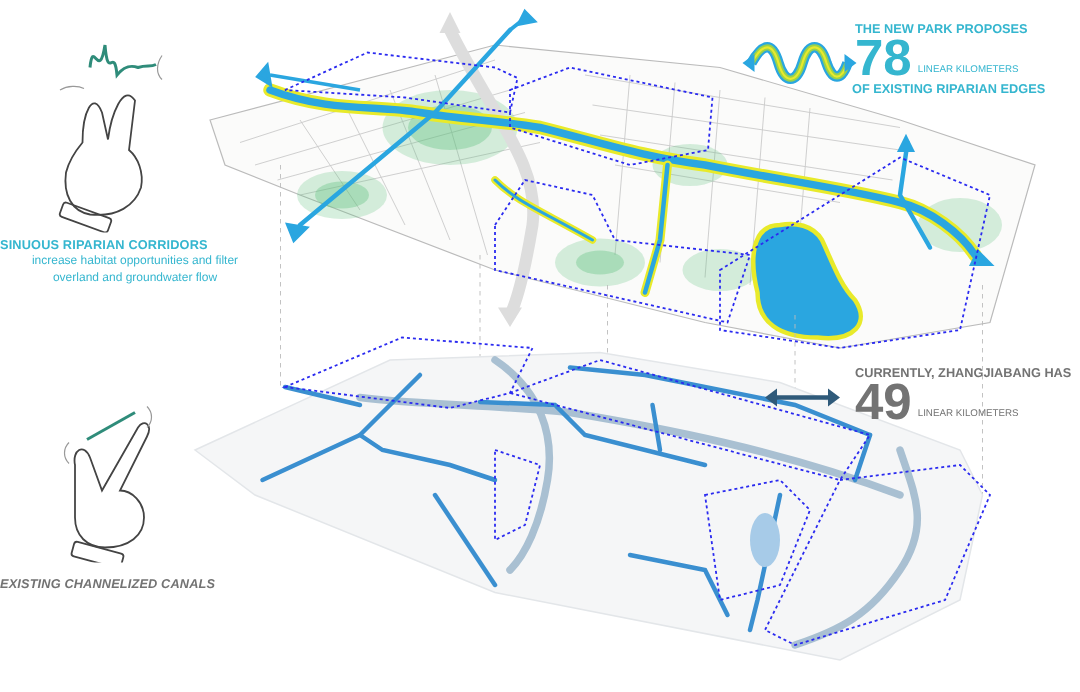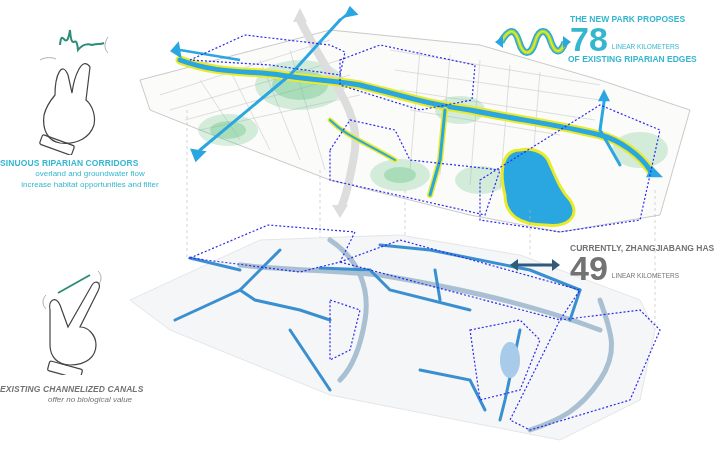--- a/index.html
+++ b/index.html
@@ -117,36 +117,35 @@
   <svg width="180" height="140" viewBox="0 0 180 140" style="position:relative;">
     <path d="M55,80 C55,60 62,45 68,60 L72,78 C74,62 82,40 90,52 L86,85 C92,90 96,100 94,110 C90,122 78,130 60,128 C48,126 42,115 44,100 C46,92 50,86 55,80 Z" fill="none" stroke="#444" stroke-width="1.2"></path>
     <rect x="40" y="125" width="34" height="10" rx="2" transform="rotate(20 57 130)" fill="none" stroke="#444" stroke-width="1.2"></rect>
     <path d="M60,30 C62,10 66,40 70,15 C72,40 76,15 78,35 C82,30 86,28 92,30 C98,28 100,30 104,28" fill="none" stroke="#2f8c7a" stroke-width="2"></path>
     <path d="M40,45 C45,42 52,42 56,44" fill="none" stroke="#999" stroke-width="0.8"></path>
     <path d="M108,22 C104,28 104,34 108,38" fill="none" stroke="#999" stroke-width="0.8"></path>
   </svg>
 </div>
 <div class="abs" style="left:0;top:158px;width:180px;">
   <div class="lbl-title teal">SINUOUS RIPARIAN CORRIDORS</div>
+  <div class="lbl-sub teal">increase habitat opportunities and filter</div>
   <div class="lbl-sub teal">overland and groundwater flow</div>
-  <div class="lbl-sub teal">increase habitat opportunities and filter</div>
 </div>
 
 <div class="abs" style="left:0;top:265px;width:180px;">
   <svg width="180" height="110" viewBox="0 0 180 110" style="position:relative;">
     <path d="M50,45 C48,35 56,30 60,40 L68,62 L92,20 C96,14 102,18 98,26 L80,62 C88,62 96,70 96,80 C96,92 86,100 70,100 C58,100 50,92 50,80 Z" fill="none" stroke="#444" stroke-width="1.2"></path>
     <rect x="48" y="100" width="34" height="10" rx="2" transform="rotate(15 65 105)" fill="none" stroke="#444" stroke-width="1.2"></rect>
     <line x1="58" y1="28" x2="90" y2="10" stroke="#2f8c7a" stroke-width="2"></line>
     <path d="M46,30 C42,34 42,40 46,44" fill="none" stroke="#999" stroke-width="0.8"></path>
     <path d="M98,6 C102,10 102,16 98,20" fill="none" stroke="#999" stroke-width="0.8"></path>
   </svg>
 </div>
 <div class="abs" style="left:0;top:384px;width:180px;font-style:italic;">
   <div class="lbl-title grey">EXISTING CHANNELIZED CANALS</div>
-  <div class="lbl-sub grey">offer no biological value</div>
 </div>
 
 <svg width="80" height="40" viewBox="0 0 80 40" style="left:493px;top:20px;position:absolute;">
   <path d="M8,22 C16,8 22,8 26,22 C30,36 38,36 42,22 C46,8 54,8 58,22 C62,34 68,34 72,22" fill="none" stroke="#2aa6e0" stroke-width="7"></path>
   <path d="M8,22 C16,8 22,8 26,22 C30,36 38,36 42,22 C46,8 54,8 58,22 C62,34 68,34 72,22" fill="none" stroke="#9ad24a" stroke-width="4"></path>
   <path d="M8,22 C16,8 22,8 26,22 C30,36 38,36 42,22 C46,8 54,8 58,22 C62,34 68,34 72,22" fill="none" stroke="#e8ea2a" stroke-width="1.5"></path>
   <polygon points="2,22 10,16 10,28" fill="#2aa6e0"></polygon>
   <polygon points="78,22 70,16 70,28" fill="#2aa6e0"></polygon>
 </svg>
 <div class="abs teal" style="left:570px;top:14px;width:150px;">

